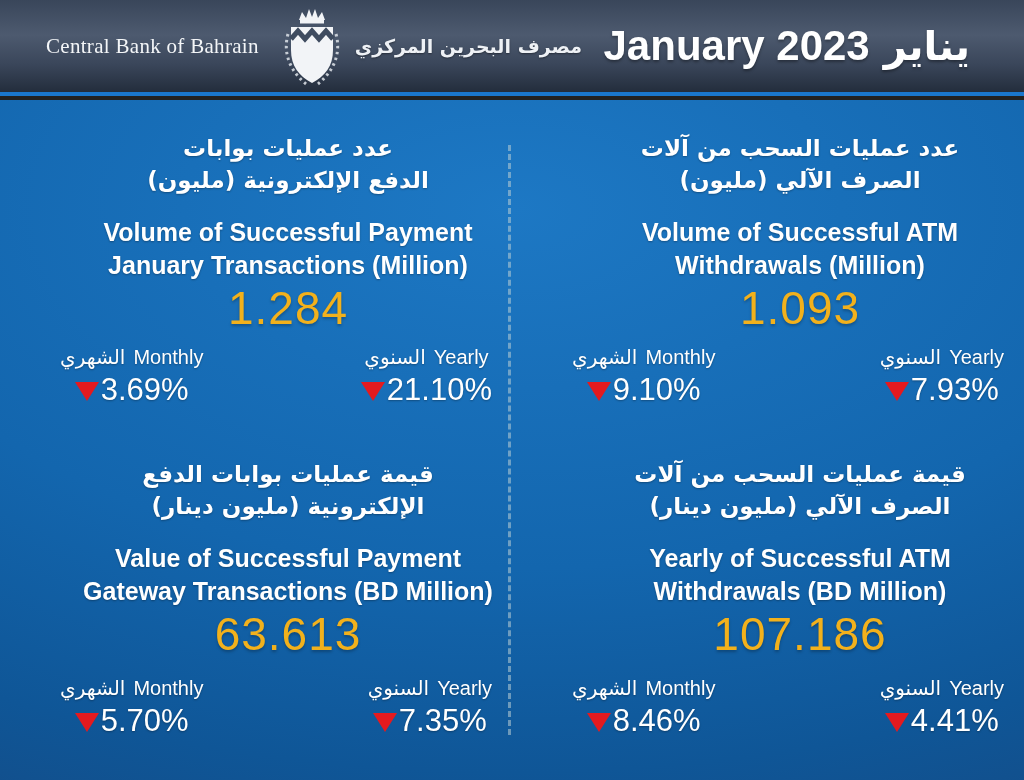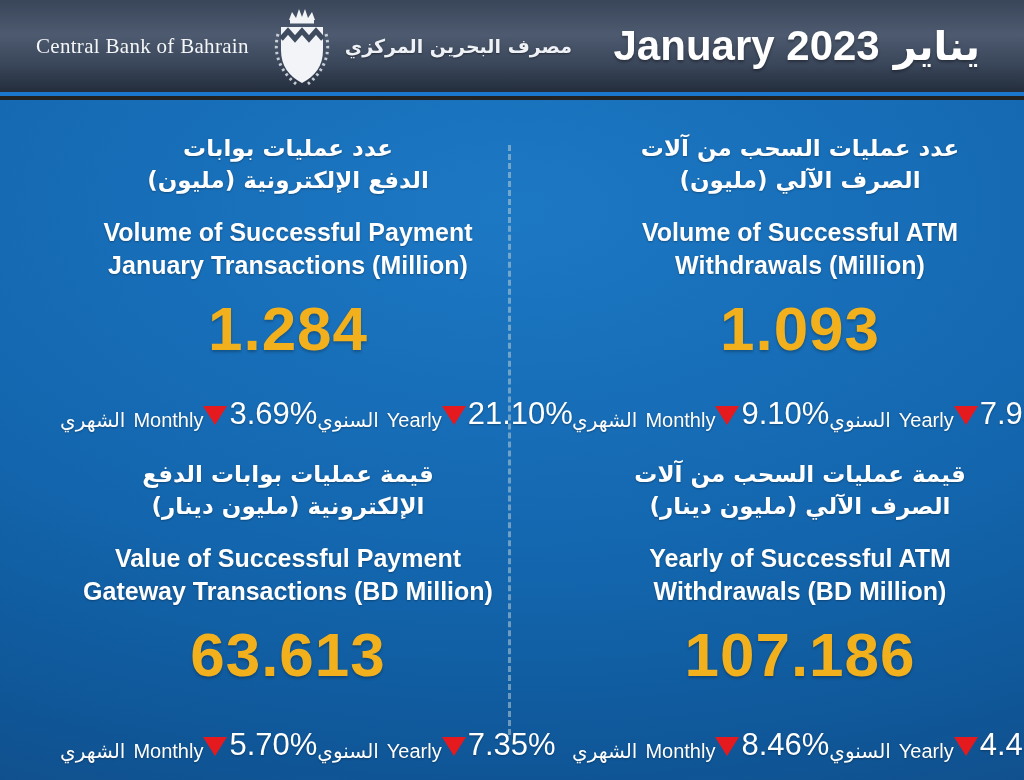--- a/index.html
+++ b/index.html
@@ -3,21 +3,21 @@
 <meta charset="utf-8">
 <style>
   html,body{margin:0;padding:0;background:#222;}
   .stage{position:relative;width:1024px;height:780px;overflow:hidden;
          font-family:"Liberation Sans","DejaVu Sans",sans-serif;}
 
   
   .header{position:absolute;top:0;left:0;right:0;height:96px;
           background:linear-gradient(180deg,#39465a 0%,#4d5a6f 38%,#3a465a 70%,#232d3c 100%);
           border-bottom:4px solid #1a77cd;
-          display:flex;align-items:center;padding:0 36px;box-sizing:border-box;}
+          display:flex;align-items:center;padding:0 46px;box-sizing:border-box;}
   .brand-en{color:#f4f6f8;font-family:"Liberation Serif","DejaVu Serif",serif;
             font-size:21px;letter-spacing:.3px;}
   .logo{margin-left:22px;flex:0 0 auto;}
   .brand-ar{color:#eef1f5;font-family:"DejaVu Sans",sans-serif;font-weight:bold;
             font-size:19px;margin-left:12px;direction:rtl;text-shadow:0 1px 2px rgba(0,0,0,.4);}
   .period{margin-left:auto;display:flex;align-items:center;gap:14px;
           color:#fff;text-shadow:0 2px 3px rgba(0,0,0,.35);padding-right:8px;}
   .period-en{font-size:42px;font-weight:bold;}
   .period-ar{font-size:40px;font-weight:bold;font-family:"DejaVu Sans",sans-serif;direction:rtl;}
 
@@ -31,27 +31,27 @@
 
   .card{display:flex;flex-direction:column;align-items:center;text-align:center;
         box-sizing:border-box;}
   .card.top{padding-top:33px;}
   .card.bottom{padding-top:19px;}
 
   .h-ar{color:#fff;font-weight:bold;font-size:23px;line-height:1.38;direction:rtl;
         font-family:"DejaVu Sans",sans-serif;text-shadow:0 1px 2px rgba(0,0,0,.3);}
   .h-en{color:#fff;font-weight:bold;font-size:25px;line-height:1.3;margin-top:20px;
         text-shadow:0 1px 2px rgba(0,0,0,.3);}
-  .big{color:#f2b11c;font-weight:bold;font-size:62px;line-height:1.05;margin-top:15px;
+  .big{color:#f2b11c;font-weight:normal;font-size:46px;line-height:1.05;margin-top:3px;
        letter-spacing:1px;text-shadow:0 2px 3px rgba(0,0,0,.25);}
 
   .stats{width:100%;display:flex;justify-content:space-between;
          padding:0 52px 0 28px;box-sizing:border-box;margin-top:12px;}
   .card.bottom .stats{margin-top:17px;}
-  .stat{display:flex;align-items:flex-end;margin-top:19px;}
+  .stat{display:flex;flex-direction:column;align-items:center;}
   .stat-label{color:#fff;font-size:20px;display:flex;gap:8px;align-items:baseline;
               text-shadow:0 1px 2px rgba(0,0,0,.3);}
   .stat-label .ar{font-family:"DejaVu Sans",sans-serif;direction:rtl;}
   .stat-value{color:#fff;font-weight:normal;font-size:31px;display:flex;align-items:center;
               margin-top:3px;text-shadow:0 1px 2px rgba(0,0,0,.3);}
   .tri{width:0;height:0;border-left:12px solid transparent;border-right:12px solid transparent;
        border-top:19px solid #e41a1f;margin-right:2px;margin-top:3px;}
 </style>
 </head>
 <body>

